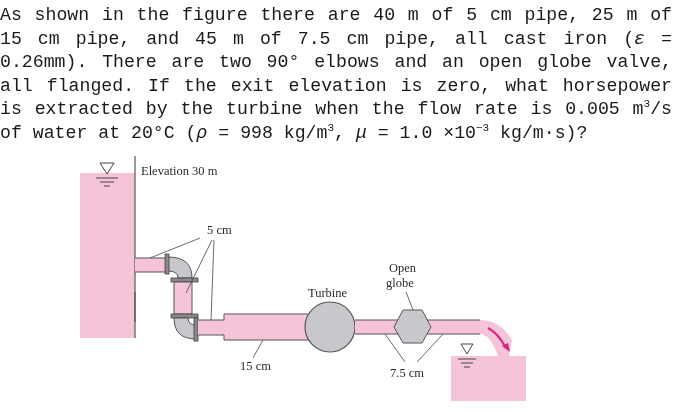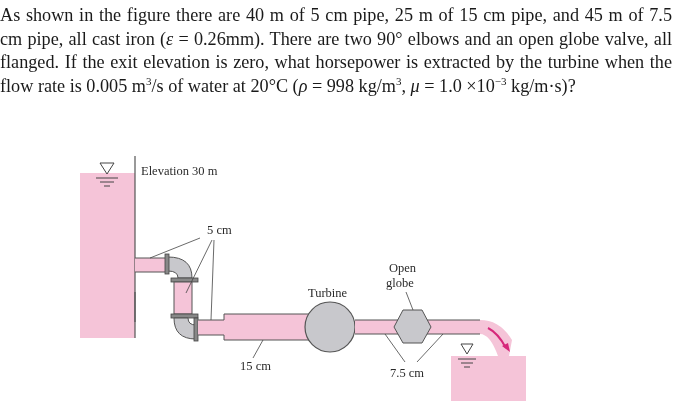--- a/index.html
+++ b/index.html
@@ -1,19 +1,19 @@
 <!DOCTYPE html>
 <html><head>
 <meta charset="utf-8">
 <style>
   html, body { margin: 0; padding: 0; background: #ffffff; }
   body { width: 675px; height: 412px; position: relative; overflow: hidden; }
   .problem {
     position: absolute; left: 0; top: 4px; width: 672px;
-    font-family: Liberation Serif, serif;
+    font-family: Liberation Mono, monospace;
     font-size: 18.2px; line-height: 23.5px; color: #1a1a1a;
     text-align: justify; text-align-last: left;
   }
   .problem sup { font-size: 11px; line-height: 0; vertical-align: 7px; }
   .problem i { font-style: italic; }
   .diagram { position: absolute; left: 0; top: 0; width: 675px; height: 412px; }
   .lbl { font-family: "Liberation Serif", serif; font-size: 12.5px; fill: #2a2a2a; }
 </style>
 </head>
 <body>

